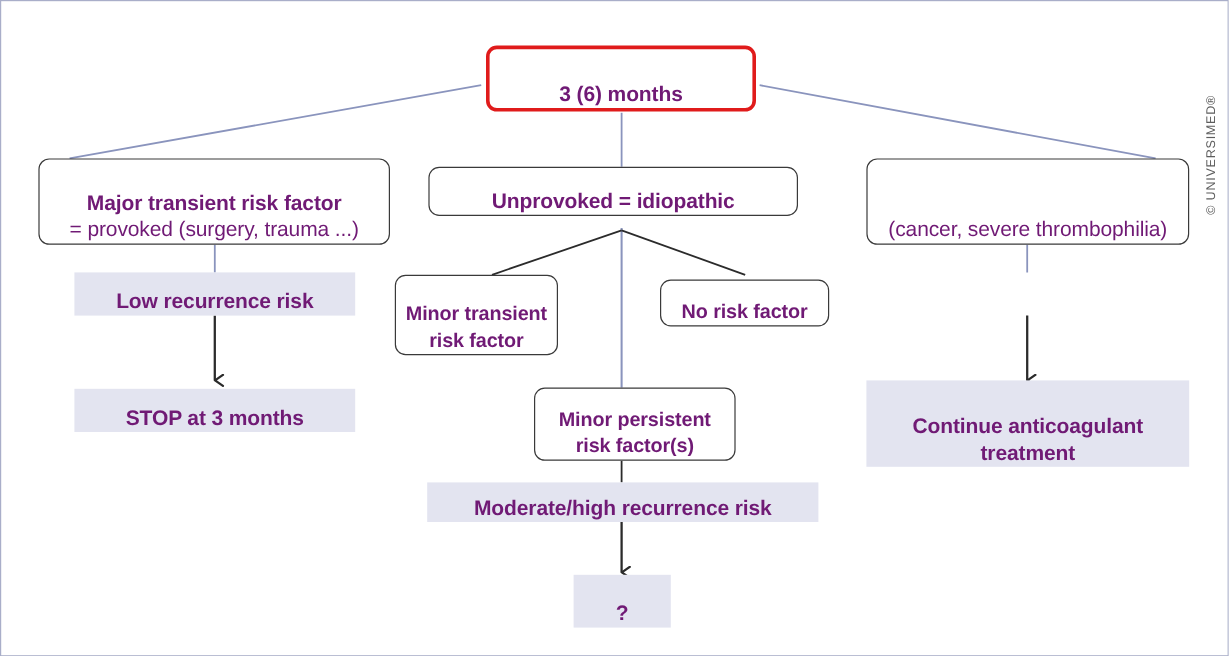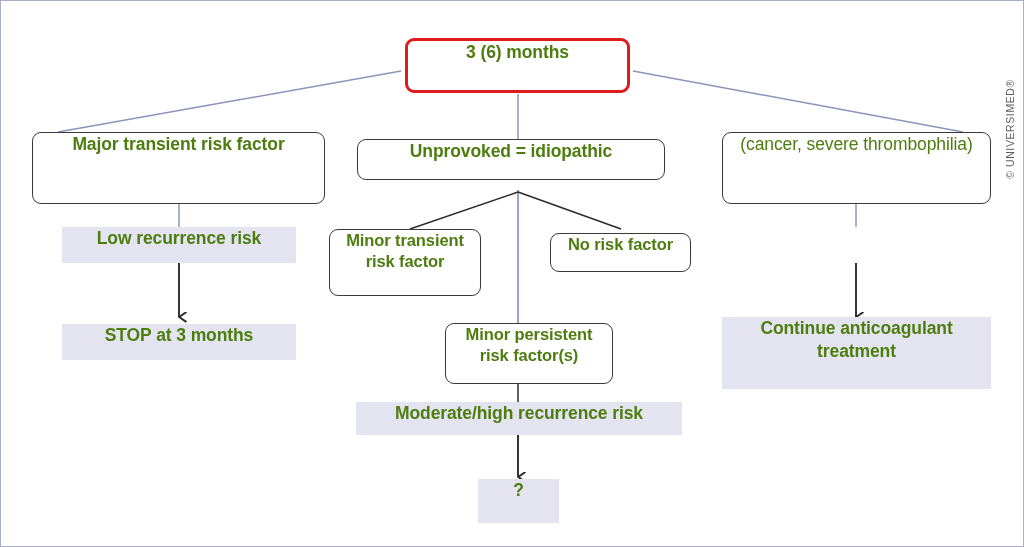--- a/index.html
+++ b/index.html
@@ -26,23 +26,23 @@
     width: 1024px;
     height: 547px;
     pointer-events: none;
   }
   .node {
     position: absolute;
     box-sizing: border-box;
     display: flex;
     flex-direction: column;
     align-items: center;
-    justify-content: flex-start;
+    justify-content: flex-end;
     text-align: center;
-    color: #4d7c0f;
+    color: #701a75;
     z-index: 2;
   }
   
   .box {
     background: #ffffff;
     border: 1.6px solid #3a3a3a;
     border-radius: 9px;
   }
   
   .box-root {
@@ -129,35 +129,36 @@
 
     <path d="M517,432 L517,476" fill="none" stroke="#2b2b2b" stroke-width="1.9" marker-end="url(#arrowDark)"></path>
   </svg>
 
   <div class="node box-root" style="left:404px; top:37px; width:225px; height:55px;">
     <div class="l1">3 (6) months</div>
   </div>
 
   <div class="node box" style="left:31px; top:131px; width:293px; height:72px;">
     <div class="l1">Major transient risk factor</div>
+    <div class="l2">= provoked (surgery, trauma ...)</div>
   </div>
 
   <div class="node bar" style="left:61px; top:226px; width:234px; height:36px;">
     <div class="l1">Low recurrence risk</div>
   </div>
 
   <div class="node bar" style="left:61px; top:323px; width:234px; height:36px;">
     <div class="l1">STOP at 3 months</div>
   </div>
 
   <div class="node box" style="left:356px; top:138px; width:308px; height:41px;">
     <div class="l1">Unprovoked = idiopathic</div>
   </div>
 
-  <div class="node box" style="left:328px; top:228px; width:152px; height:67px;">
+  <div class="node box" style="left:328px; top:228px; width:136px; height:67px;">
     <div class="l1 small">Minor transient</div>
     <div class="l1 small">risk factor</div>
   </div>
 
   <div class="node box" style="left:549px; top:232px; width:141px; height:39px;">
     <div class="l1 small">No risk factor</div>
   </div>
 
   <div class="node box" style="left:444px; top:322px; width:168px; height:61px;">
     <div class="l1 small">Minor persistent</div>

